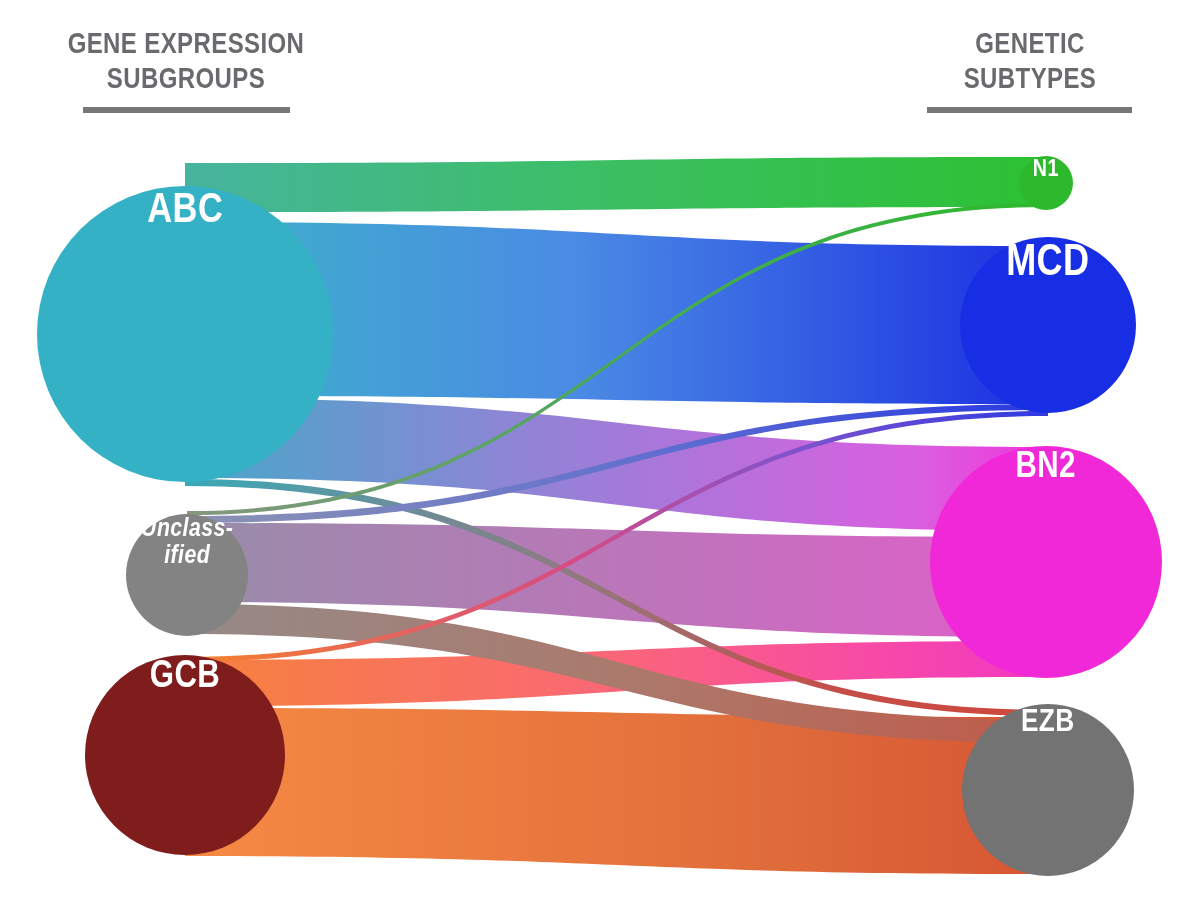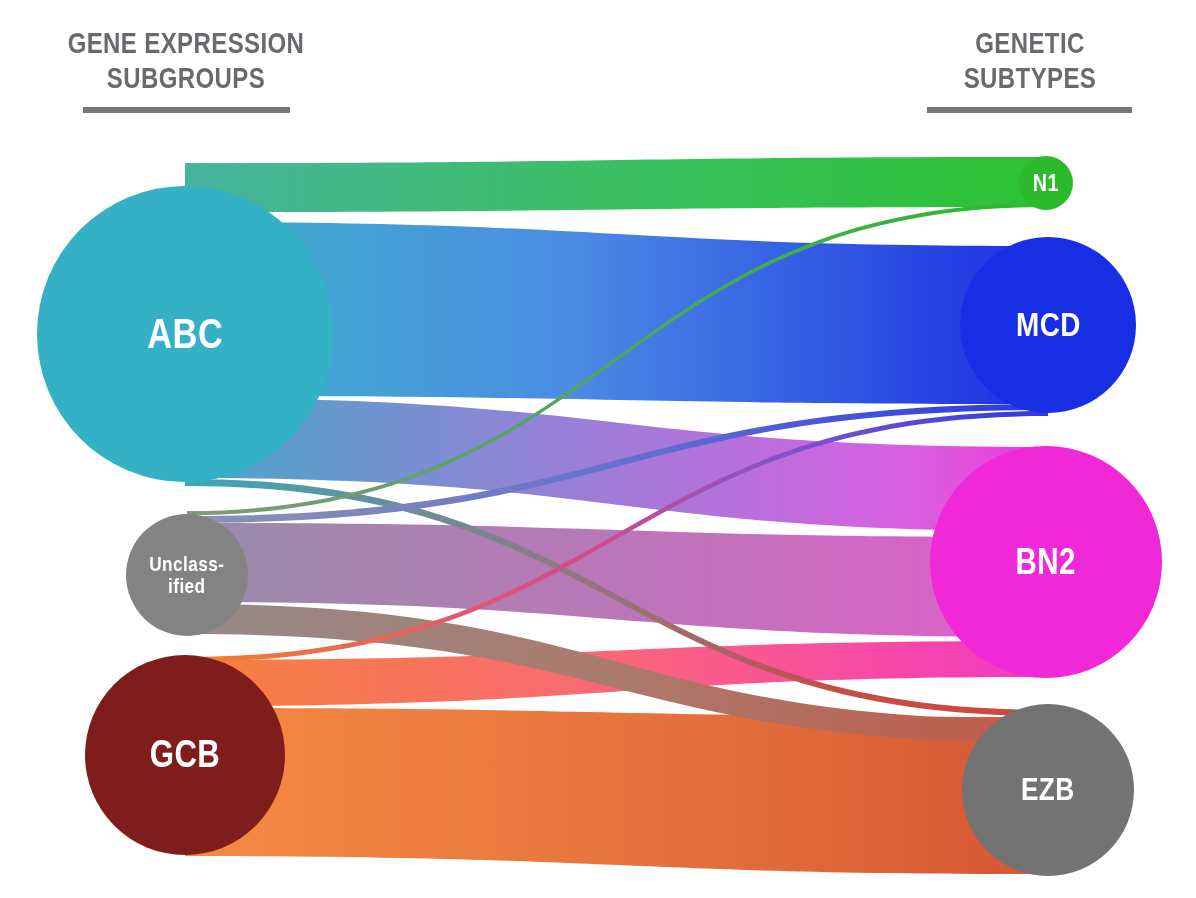--- a/index.html
+++ b/index.html
@@ -27,21 +27,21 @@
     position:absolute;
     height:6px;
     background:#77777a;
   }
   .node{
     position:absolute;
     border-radius:50%;
     display:flex;
     flex-direction:column;
     align-items:center;
-    justify-content:center;
+    justify-content:flex-start;
     color:#ffffff;
     font-weight:700;
     text-align:center;
   }
   .node .lbl{
     transform:scaleX(0.82);
     transform-origin:center center;
     letter-spacing:0.5px;
     line-height:1.04;
     white-space:nowrap;
@@ -138,37 +138,37 @@
     <div>SUBTYPES</div>
   </div>
   <div class="header-rule" style="left:927px;top:107px;width:205px;"></div>
 
   <div id="nodes-layer">
       <div class="node" style="left: 37px; top: 186px; width: 296px; height: 296px; background: rgb(53, 177, 198); font-size: 42px;">
         <div class="lbl">
           <div>ABC</div>
         </div>
       </div>
-      <div class="node" style="left: 126px; top: 514px; width: 122px; height: 122px; background: rgb(131, 131, 131); font-size: 21px;">
+      <div class="node" style="left: 126px; top: 514px; width: 122px; height: 122px; background: rgb(131, 131, 131); font-size: 26px; font-style: italic;">
         <div class="lbl">
           <div>Unclass-</div>
           <div>ified</div>
         </div>
       </div>
       <div class="node" style="left: 85px; top: 655px; width: 200px; height: 200px; background: #7f1d1d; font-size: 38px;">
         <div class="lbl">
           <div>GCB</div>
         </div>
       </div>
       <div class="node" style="left: 1019px; top: 156px; width: 54px; height: 54px; background: rgb(44, 185, 44); font-size: 24px;">
         <div class="lbl">
           <div>N1</div>
         </div>
       </div>
-      <div class="node" style="left: 960px; top: 237px; width: 176px; height: 176px; background: rgb(24, 46, 228); font-size: 34px;">
+      <div class="node" style="left: 960px; top: 237px; width: 176px; height: 176px; background: rgb(24, 46, 228); font-size: 44px;">
         <div class="lbl">
           <div>MCD</div>
         </div>
       </div>
       <div class="node" style="left: 930px; top: 446px; width: 232px; height: 232px; background: rgb(241, 40, 216); font-size: 36px;">
         <div class="lbl">
           <div>BN2</div>
         </div>
       </div>
       <div class="node" style="left: 962px; top: 704px; width: 172px; height: 172px; background: #737373; font-size: 32px;">

